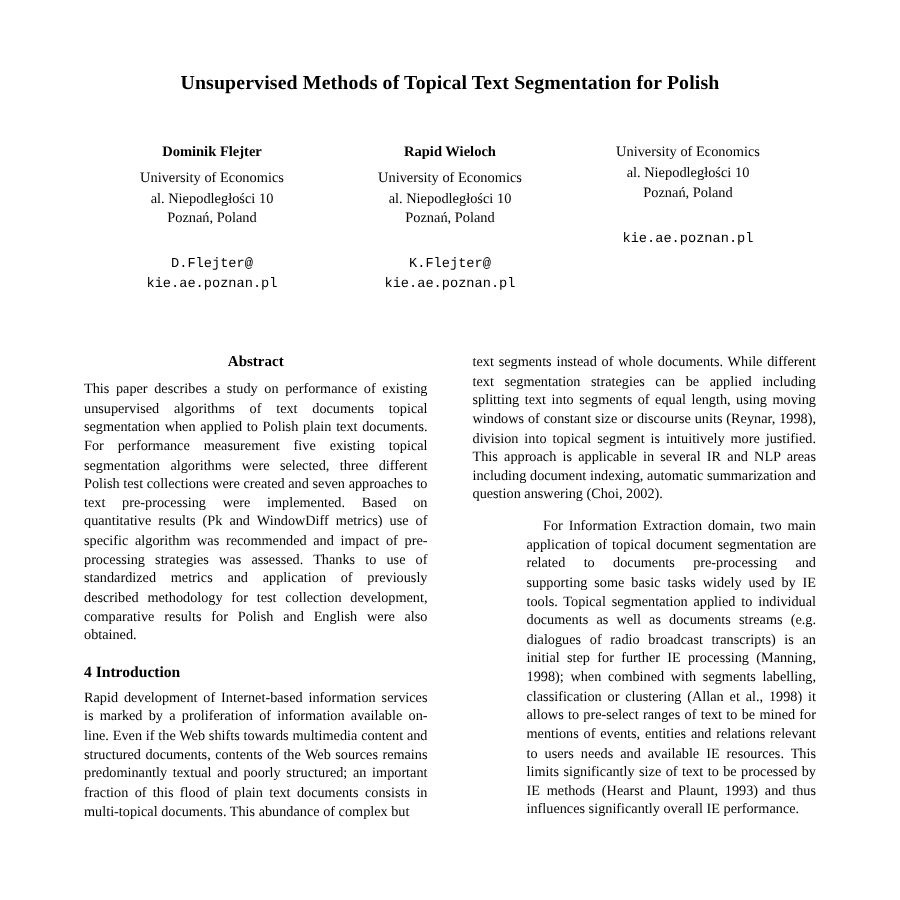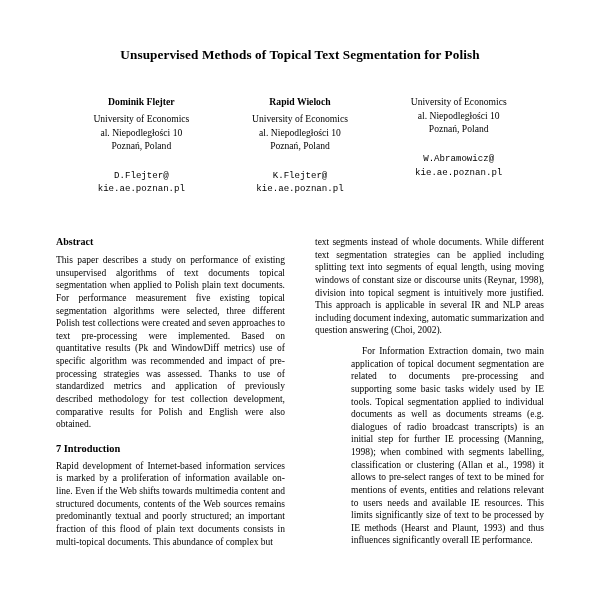--- a/index.html
+++ b/index.html
@@ -24,21 +24,21 @@
   .title {
     text-align: center;
     font-size: 13.2px;
     font-weight: bold;
     letter-spacing: 0.1px;
     margin: 0 0 32px 0;
     line-height: 1.3;
   }
   .authors {
     display: flex;
-    justify-content: space-between;
+    justify-content: flex-end;
     margin: 0 6px 0 6px;
   }
   .author {
     flex: 1 1 33%;
     text-align: center;
     font-size: 9.6px;
     line-height: 1.42;
   }
   .author .name {
     font-weight: bold;
@@ -61,20 +61,21 @@
   }
   .col {
     width: 229px;
   }
   .sec-head {
     font-weight: bold;
     font-size: 10px;
     margin: 0 0 7px 0;
   }
   .sec-head.centered {
+    text-align: center;
   }
   .numbered-head {
     font-weight: bold;
     font-size: 10.4px;
     margin: 12px 0 6px 0;
   }
   p.body {
     margin: 0 0 8px 0;
     font-size: 9.5px;
     line-height: 1.33;
@@ -123,33 +124,32 @@
       </div>
     </div>
 
     <div class="author">
       <div class="aff">
         <div>University of Economics</div>
         <div>al. Niepodległości 10</div>
         <div>Poznań, Poland</div>
       </div>
       <div class="mail">
-        <div>W.Abramowicz@</div>
         <div>kie.ae.poznan.pl</div>
       </div>
     </div>
 
   </div>
 
   <div class="columns">
 
     <div class="col">
       <div class="sec-head centered">Abstract</div>
       <p class="body">This paper describes a study on performance of existing unsupervised algorithms of text documents topical segmentation when applied to Polish plain text documents. For performance measurement five existing topical segmentation algorithms were selected, three different Polish test collections were created and seven approaches to text pre-processing were implemented. Based on quantitative results (Pk and WindowDiff metrics) use of specific algorithm was recommended and impact of pre-processing strategies was assessed. Thanks to use of standardized metrics and application of previously described methodology for test collection development, comparative results for Polish and English were also obtained.</p>
-      <div class="numbered-head">7   Introduction</div>
+      <div class="numbered-head">4   Introduction</div>
       <p class="body">Rapid development of Internet-based information services is marked by a proliferation of information available on-line. Even if the Web shifts towards multimedia content and structured documents, contents of the Web sources remains predominantly textual and poorly structured; an important fraction of this flood of plain text documents consists in multi-topical documents. This abundance of complex but</p>
     </div>
 
     <div class="col">
       <p class="body">text segments instead of whole documents. While different text segmentation strategies can be applied including splitting text into segments of equal length, using moving windows of constant size or discourse units (Reynar, 1998), division into topical segment is intuitively more justified. This approach is applicable in several IR and NLP areas including document indexing, automatic summarization and question answering (Choi, 2002).</p>
       <p class="body indent">For Information Extraction domain, two main application of topical document segmentation are related to documents pre-processing and supporting some basic tasks widely used by IE tools. Topical segmentation applied to individual documents as well as documents streams (e.g. dialogues of radio broadcast transcripts) is an initial step for further IE processing (Manning, 1998); when combined with segments labelling, classification or clustering (Allan et al., 1998) it allows to pre-select ranges of text to be mined for mentions of events, entities and relations relevant to users needs and available IE resources. This limits significantly size of text to be processed by IE methods (Hearst and Plaunt, 1993) and thus influences significantly overall IE performance.</p>
     </div>
 
   </div>
 

